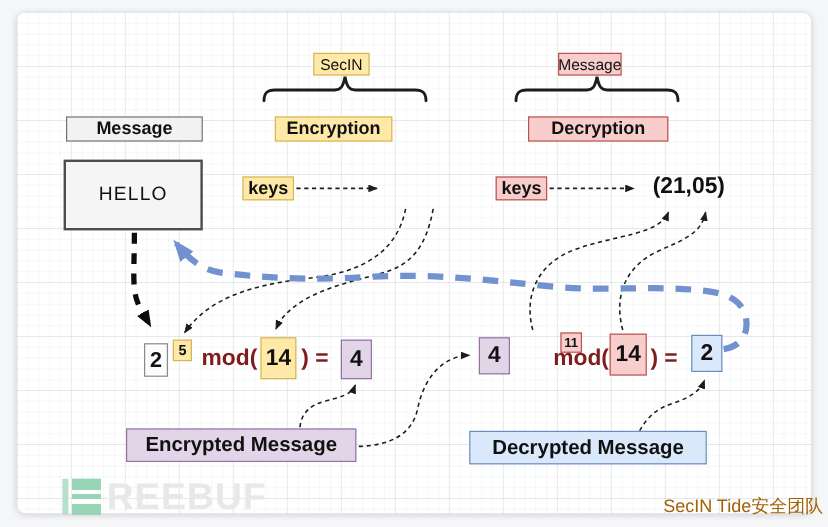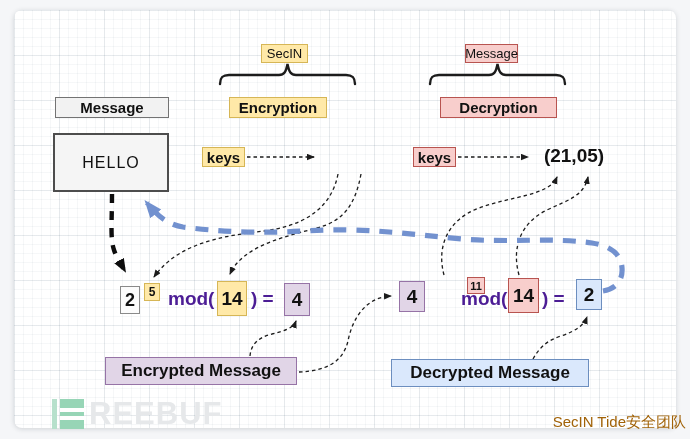--- a/index.html
+++ b/index.html
@@ -30,21 +30,21 @@
   }
   .yellow{background:#FFE9A8;border:1px solid #D6B656;}
   .red{background:#F8CECC;border:1px solid #B85450;}
   .purple{background:#E1D5E7;border:1px solid #9673A6;}
   .blue{background:#DAE8FC;border:1px solid #6C8EBF;}
   .gray{background:#F2F2F2;border:1px solid #737373;}
   .white{background:#FCFCFC;border:1px solid #8A8A8A;}
   .hdr{font-weight:bold;font-size:15px;}
   .tag{font-weight:normal;font-size:13px;}
   .keypair{font-weight:bold;font-size:19px;background:transparent;border:none;z-index:2;}
-  .formula-txt{position:absolute;z-index:2;font-weight:bold;font-size:19px;color:#4c1d95;white-space:pre;}
+  .formula-txt{position:absolute;z-index:2;font-weight:bold;font-size:19px;color:#7f1d1d;white-space:pre;}
   .num{font-weight:bold;font-size:19px;}
   .sup{font-weight:bold;font-size:12px;}
   .msglabel{font-weight:bold;font-size:17px;}
   
   #freebuf{position:absolute;left:52px;top:399px;z-index:3;display:flex;align-items:flex-end;text-align:center;}
   #fb-bar{width:5px;height:30px;background:#b7e0cc;margin-right:3px;}
   #fb-block{
     width:24px;height:30px;background:#97d5b6;margin-right:5px;
     background-image:linear-gradient(
       #97d5b6 0 9px,#ffffff 9px 13px,#97d5b6 13px 17px,#ffffff 17px 21px,#97d5b6 21px 30px);

